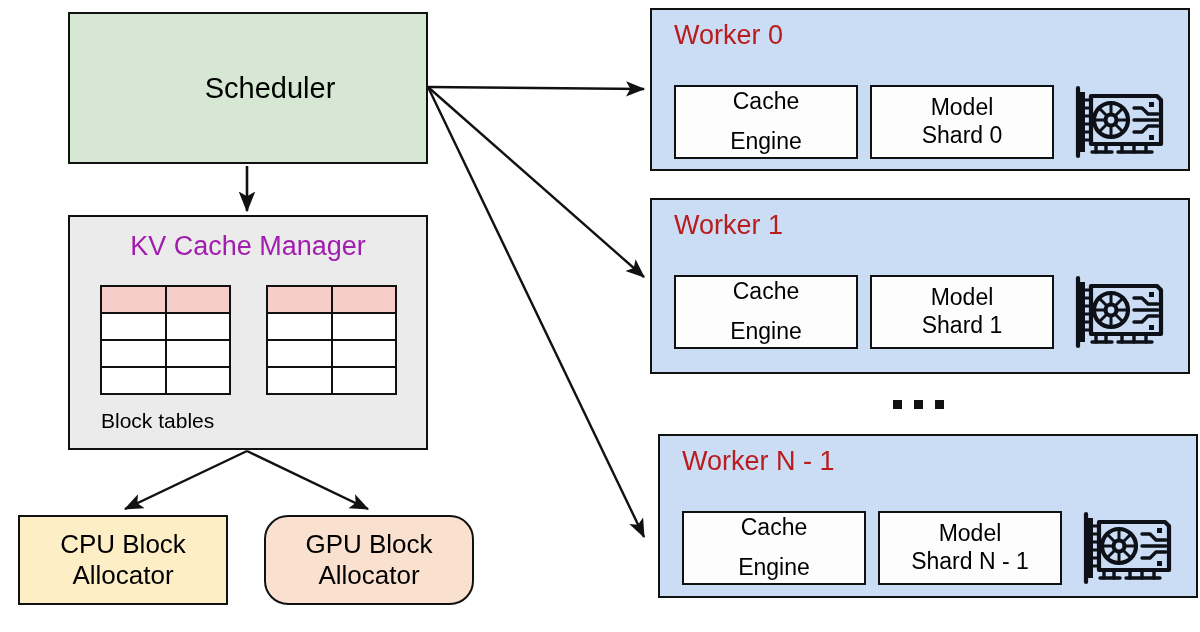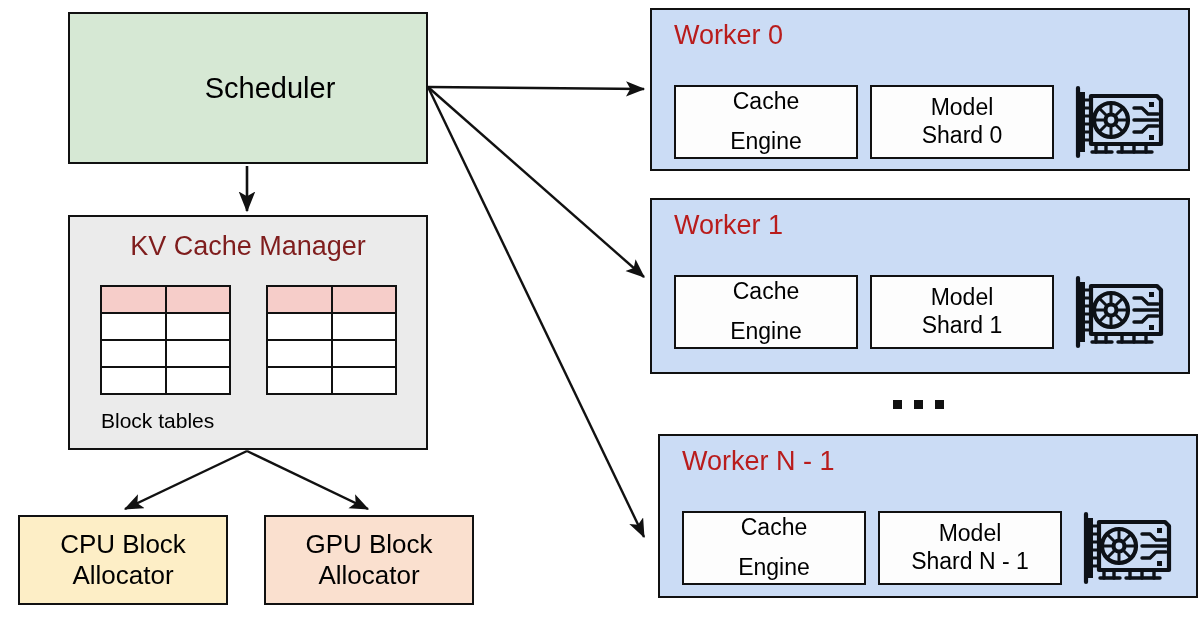--- a/index.html
+++ b/index.html
@@ -50,21 +50,21 @@
     background: #ebebeb;
     display: block;
   }
   #kv-title {
     position: absolute;
     left: 0;
     top: 14px;
     width: 100%;
     text-align: center;
     font-size: 27px;
-    color: #7f1d1d;
+    color: #a21caf;
   }
   #block-tables-label {
     position: absolute;
     left: 0;
     bottom: 14px;
     width: 100%;
     text-align: left;
     font-size: 21px;
     color: #000;
     padding-left: 31px;
@@ -106,20 +106,21 @@
     flex-direction: column;
   }
   #gpu-allocator {
     left: 264px;
     top: 515px;
     width: 210px;
     height: 90px;
     background: #fae0cf;
     font-size: 26px;
     flex-direction: column;
+    border-radius: 24px;
   }
 
   
   .worker {
     position: absolute;
     left: 650px;
     width: 540px;
     box-sizing: border-box;
     border: 2px solid #111111;
     background: #cbdcf5;

